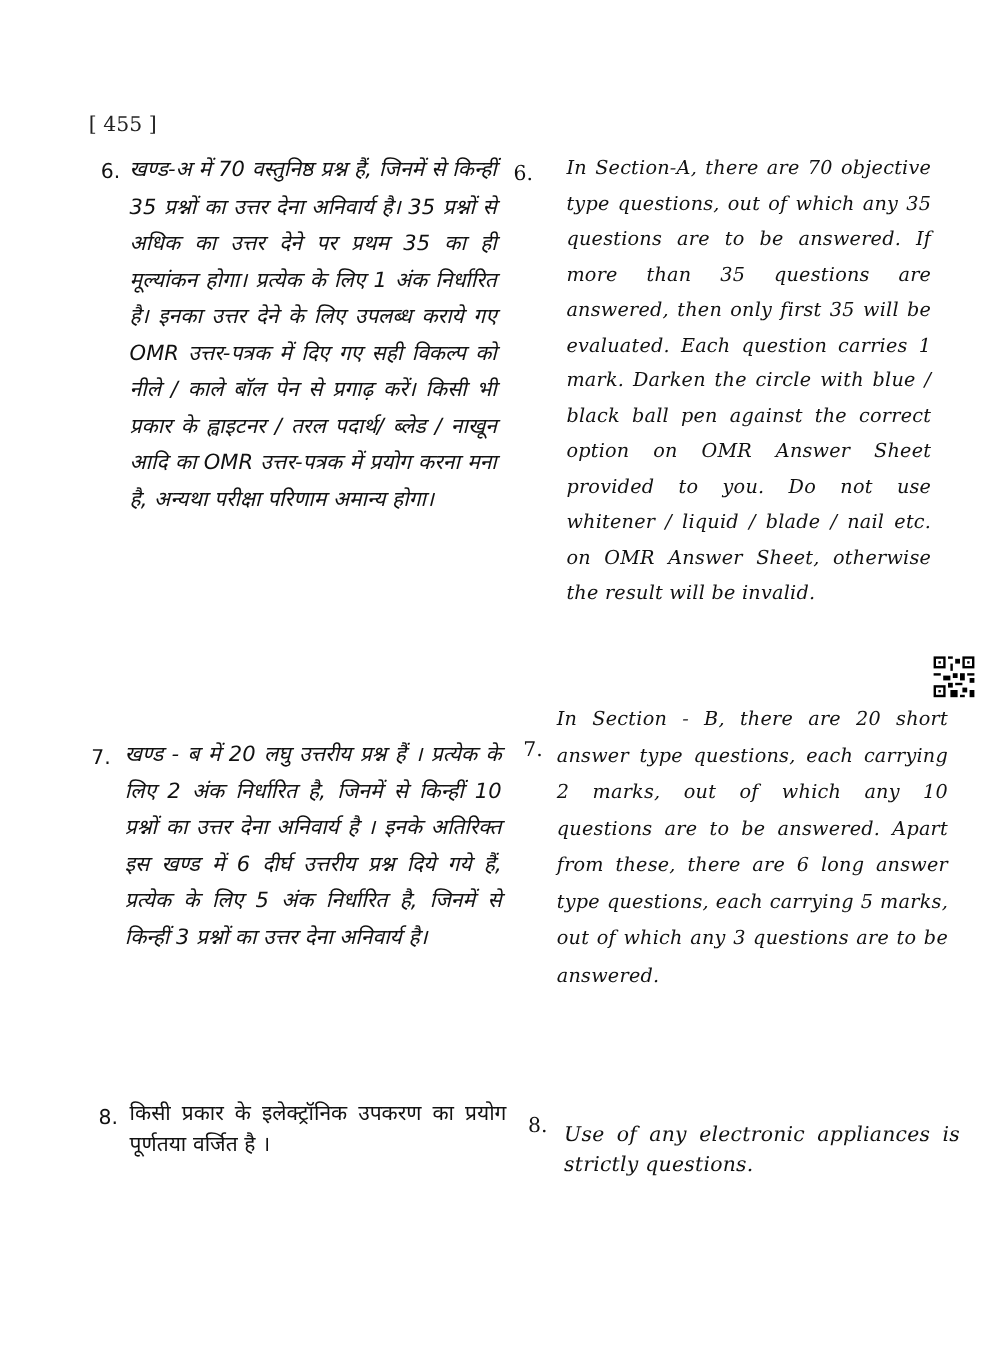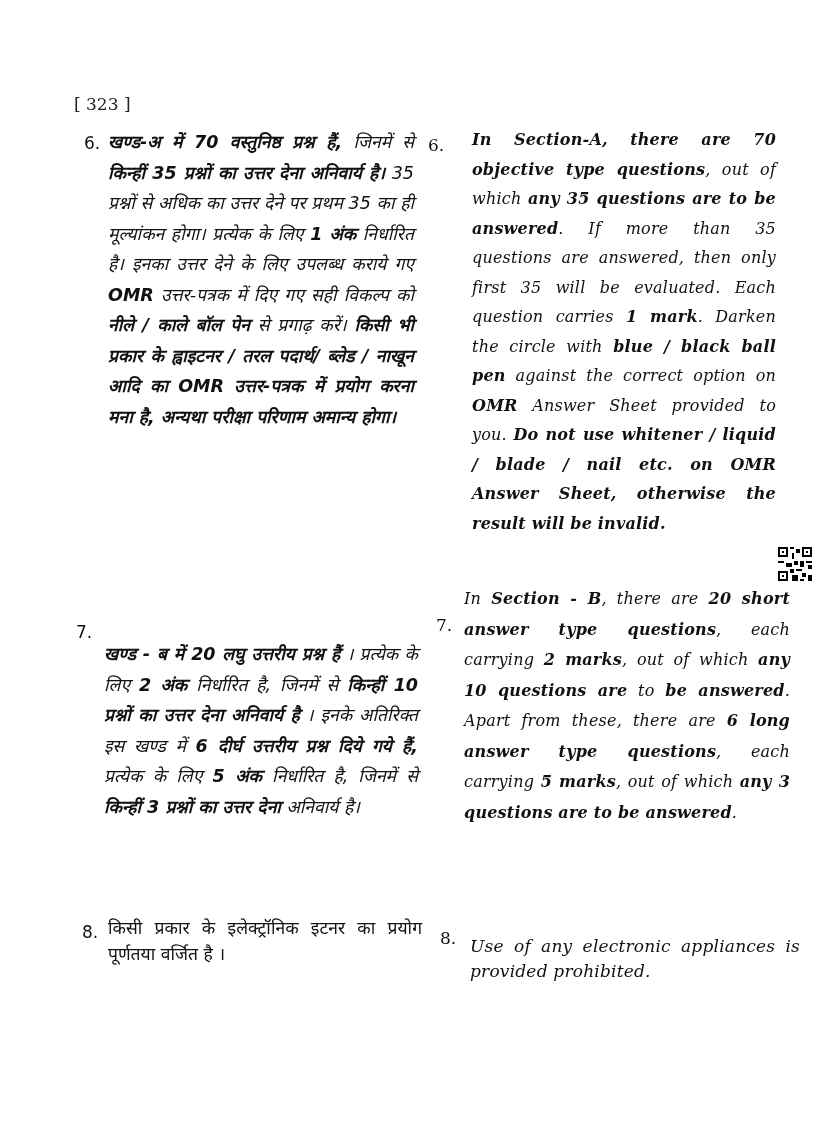--- a/index.html
+++ b/index.html
@@ -5,29 +5,29 @@
   html, body { margin: 0; padding: 0; background: #ffffff; }
   body { width: 827px; height: 1129px; position: relative; overflow: hidden; color: #111; }
   .page { position: absolute; left: 0; top: 0; width: 827px; height: 1129px; }
   .page-num { position: absolute; left: 74px; top: 94px; font-family: "DejaVu Serif", serif; font-size: 17px; color: #222; }
   .col { position: absolute; font-style: italic; }
   .hi { font-family: "DejaVu Sans", sans-serif; font-size: 17.5px; line-height: 30.5px; text-align: justify; text-align-last: left; }
   .en { font-family: "DejaVu Serif", serif; font-size: 16px; line-height: 29.5px; text-align: justify; text-align-last: left; letter-spacing: 0.2px; }
   .num { position: absolute; font-style: normal; font-family: "DejaVu Sans", sans-serif; font-size: 17px; }
   .en-num { font-family: "DejaVu Serif", serif; font-size: 17px; }
   .seg { }
-  .b { font-weight: bold; }
+  .b { font-weight: normal; }
   .qr { position: absolute; left: 776px; top: 545px; width: 38px; height: 38px; }
   .qr svg { display: block; }
 </style>
 </head>
 <body>
 
 <div class="page">
-  <div class="page-num">[ 323 ]</div>
+  <div class="page-num">[ 455 ]</div>
 
   <div>
     <span class="num" style="left:84px;top:133px;">6.</span>
     <div class="col hi" style="left:108px;top:127px;width:306px;">
       <span class="seg"><span class="b">खण्ड-अ में 70 वस्तुनिष्ठ प्रश्न हैं, </span><span>जिनमें से </span><span class="b">किन्हीं 35 प्रश्नों का उत्तर देना अनिवार्य है।</span><span> 35 प्रश्नों से अधिक का उत्तर देने पर प्रथम 35 का ही मूल्यांकन होगा। प्रत्येक के लिए </span><span class="b">1 अंक</span><span> निर्धारित है। इनका उत्तर देने के लिए उपलब्ध कराये गए </span><span class="b">OMR</span><span> उत्तर-पत्रक में दिए गए सही विकल्प को </span><span class="b">नीले / काले बॉल पेन</span><span> से प्रगाढ़ करें। </span><span class="b">किसी भी प्रकार के ह्वाइटनर / तरल पदार्थ/ ब्लेड / नाखून आदि का OMR उत्तर-पत्रक में प्रयोग करना मना है, अन्यथा परीक्षा परिणाम अमान्य होगा।</span></span>
     </div>
     <span class="num en-num" style="left:428px;top:135px;">6.</span>
     <div class="col en" style="left:472px;top:125px;width:304px;">
       <span class="seg"><span class="b">In Section-A, there are 70 objective type questions</span><span>, out of which </span><span class="b">any 35 questions are to be answered</span><span>. If more than 35 questions are answered, then only first 35 will be evaluated. Each question carries </span><span class="b">1 mark</span><span>. Darken the circle with </span><span class="b">blue / black ball pen</span><span> against the correct option on </span><span class="b">OMR</span><span> Answer Sheet provided to you. </span><span class="b">Do not use whitener / liquid / blade / nail etc. on OMR Answer Sheet, otherwise the result will be invalid.</span></span>
     </div>
@@ -58,32 +58,32 @@
         <rect x="10" y="12" width="3" height="1" fill="#000"></rect>
         <rect x="8" y="15" width="3" height="3" fill="#000"></rect>
       <rect x="13" y="14" width="2" height="2" fill="#000"></rect>
         <rect x="16" y="15" width="2" height="3" fill="#000"></rect>
         <rect x="12" y="17" width="2" height="1" fill="#000"></rect>
     </svg>
   </div>
 
   <div>
     <span class="num" style="left:76px;top:622px;">7.</span>
-    <div class="col hi" style="left:104px;top:639px;width:314px;">
+    <div class="col hi" style="left:104px;top:614px;width:314px;">
       <span class="seg"><span class="b">खण्ड - ब में 20 लघु उत्तरीय प्रश्न हैं</span><span> । प्रत्येक के लिए </span><span class="b">2 अंक</span><span> निर्धारित है, जिनमें से </span><span class="b">किन्हीं 10 प्रश्नों का उत्तर देना अनिवार्य है</span><span> । इनके अतिरिक्त इस खण्ड में </span><span class="b">6 दीर्घ उत्तरीय प्रश्न दिये गये हैं,</span><span> प्रत्येक के लिए </span><span class="b">5 अंक</span><span> निर्धारित है, जिनमें से </span><span class="b">किन्हीं 3 प्रश्नों का उत्तर देना</span><span> अनिवार्य है।</span></span>
     </div>
     <span class="num en-num" style="left:436px;top:615px;">7.</span>
     <div class="col en" style="left:464px;top:584px;width:326px;line-height:30.5px;">
       <span class="seg"><span>In </span><span class="b">Section - B</span><span>, there are </span><span class="b">20 short answer type questions</span><span>, each carrying </span><span class="b">2 marks</span><span>, out of which </span><span class="b">any 10 questions are</span><span> to </span><span class="b">be answered</span><span>. Apart from these, there are </span><span class="b">6 long answer type questions</span><span>, each carrying </span><span class="b">5 marks</span><span>, out of which </span><span class="b">any 3 questions are to be answered</span><span>.</span></span>
     </div>
   </div>
 
   <div>
     <span class="num" style="left:82px;top:922px;">8.</span>
     <div class="col hi" style="left:108px;top:915px;width:314px;font-style:normal;line-height:26px;">
-      <span class="seg"><span>किसी प्रकार के इलेक्ट्रॉनिक इटनर का प्रयोग पूर्णतया वर्जित है ।</span></span>
+      <span class="seg"><span>किसी प्रकार के इलेक्ट्रॉनिक उपकरण का प्रयोग पूर्णतया वर्जित है ।</span></span>
     </div>
     <span class="num en-num" style="left:440px;top:928px;">8.</span>
     <div class="col en" style="left:470px;top:934px;width:330px;line-height:25px;font-size:17px;">
-      <span class="seg"><span>Use of any electronic appliances is provided prohibited.</span></span>
+      <span class="seg"><span>Use of any electronic appliances is strictly questions.</span></span>
     </div>
   </div>
 </div>
 
 </body></html>

